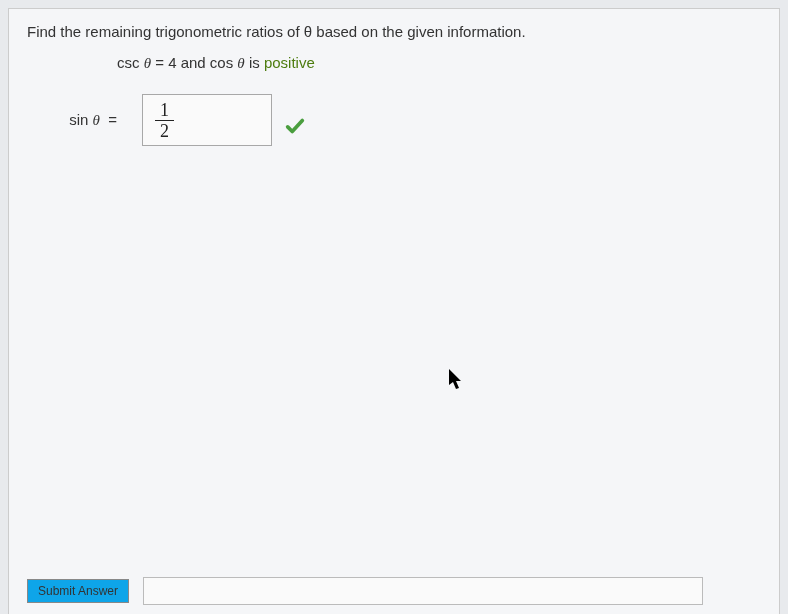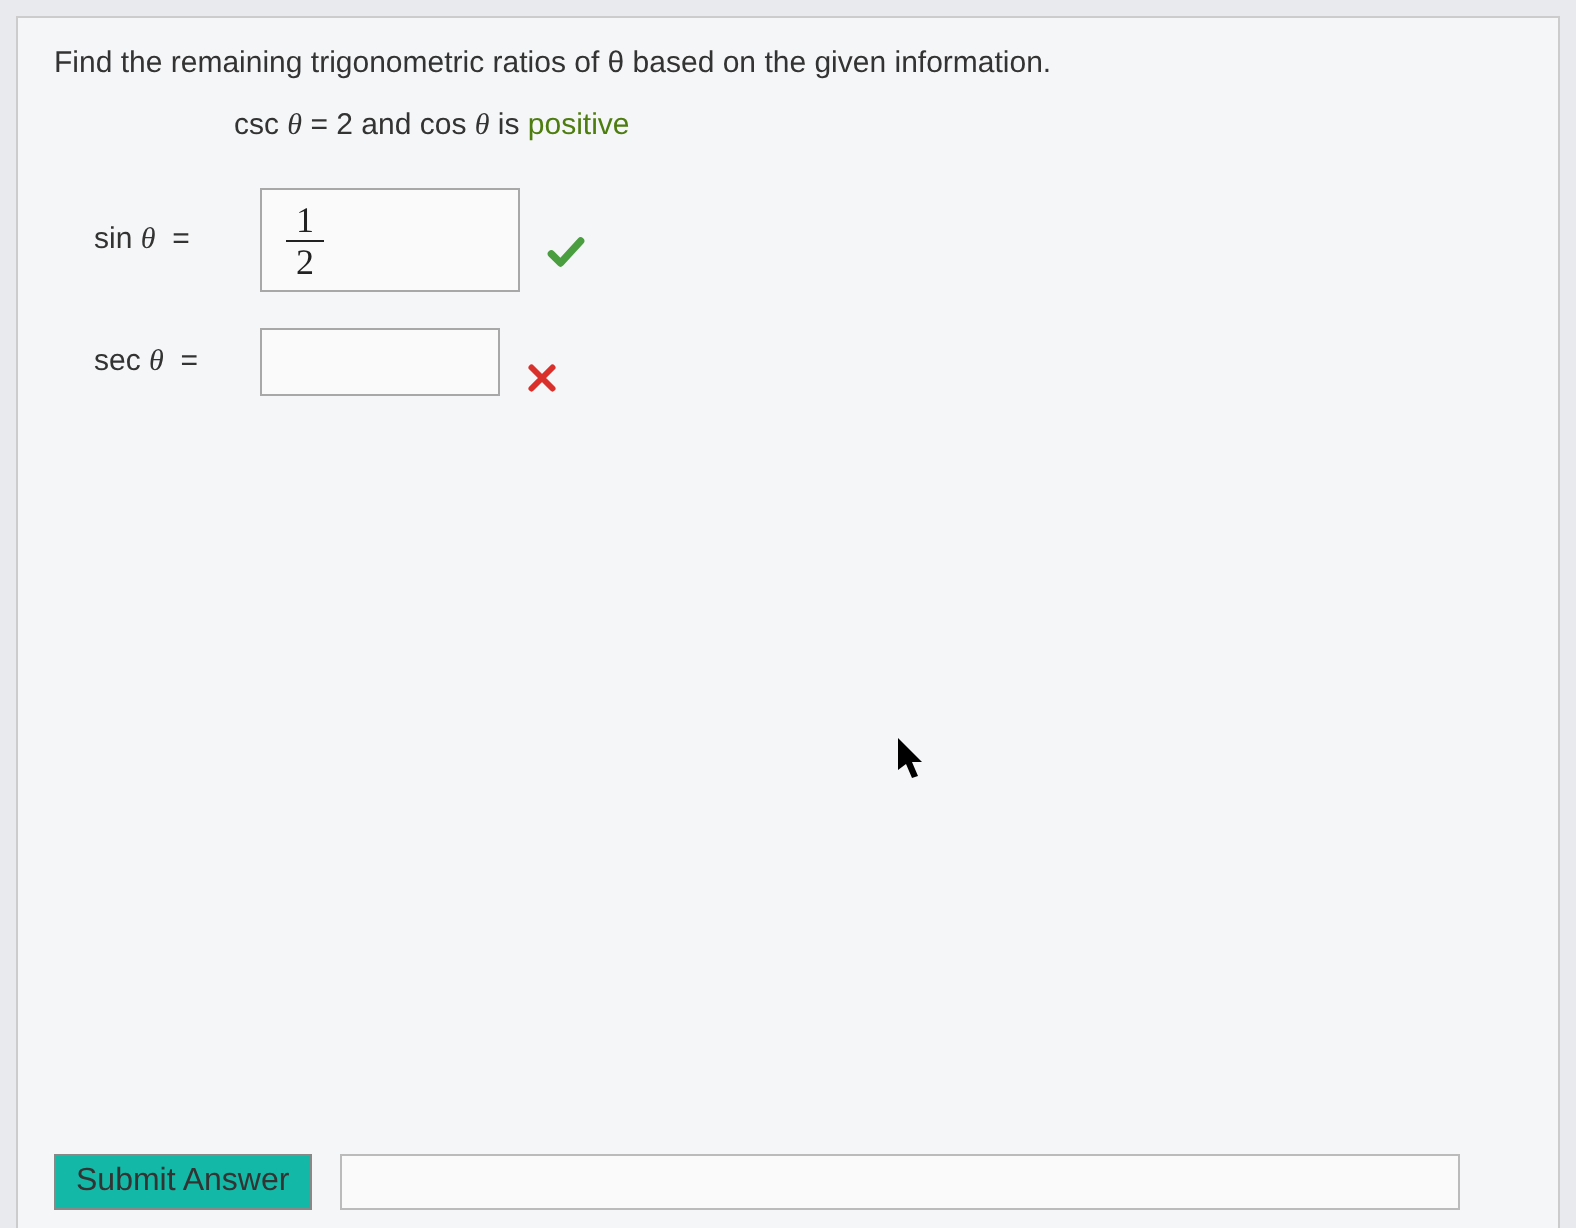--- a/index.html
+++ b/index.html
@@ -42,23 +42,24 @@
       font-weight: 500;
     }
     .row {
       display: flex;
       align-items: center;
       margin-bottom: 18px;
       margin-left: 20px;
     }
     .label {
       width: 70px;
+      text-align: right;
       font-size: 15px;
       color: #333;
-      margin-right: 13px;
+      margin-right: 25px;
     }
     .label .theta {
       font-style: italic;
     }
     .answer-box {
       border: 1px solid #a8a8a8;
       background: #fafafa;
       min-width: 130px;
       height: 52px;
       display: flex;
@@ -127,24 +128,24 @@
     }
     .submit-row {
       position: absolute;
       bottom: 14px;
       left: 18px;
       display: flex;
       align-items: center;
       gap: 14px;
     }
     .submit-btn {
-      background: #14b8a6;
+      background: #0ea5e9;
       border: 1px solid #888;
       padding: 4px 10px;
-      font-size: 16px;
+      font-size: 12px;
       color: #333;
       cursor: pointer;
     }
     .feedback-box {
       border: 1px solid #bbb;
       background: #fafafa;
       width: 560px;
       height: 28px;
     }
     .cursor {
@@ -163,21 +164,21 @@
     }
   </style>
 </head>
 <body>
 
 <div class="page">
 
   <div class="question-text">Find the remaining trigonometric ratios of θ based on the given information.</div>
 
   <div class="given">
-    <span>csc </span><span class="theta">θ</span><span> = 2  and cos </span><span class="theta">θ</span><span> is </span><span class="positive">positive</span>
+    <span>csc </span><span class="theta">θ</span><span> = 4  and cos </span><span class="theta">θ</span><span> is </span><span class="positive">positive</span>
   </div>
 
   <div class="row">
     <div class="label">
       <span>sin</span> <span class="theta">θ</span>&nbsp;&nbsp;=
     </div>
     <div class="answer-box">
       <span class="fraction">
         <span class="num">1</span>
         <span class="den">2</span>
@@ -186,31 +187,20 @@
     <div class="feedback correct">
       <svg viewBox="0 0 24 24">
           <path fill="none" stroke="#4a9e3f" stroke-width="4" stroke-linecap="round" stroke-linejoin="round" d="M4 13 L9 18 L20 6"></path>
         </svg>
     </div>
   </div>
 
 
 
 
-  <div class="row">
-    <div class="label">
-      <span>sec</span> <span class="theta">θ</span>&nbsp;&nbsp;=
-    </div>
-    <div class="answer-box small"></div>
-    <div class="feedback wrong">
-      <svg viewBox="0 0 24 24">
-          <path fill="none" stroke="#d9302c" stroke-width="4" stroke-linecap="round" d="M5 5 L19 19 M19 5 L5 19"></path>
-        </svg>
-    </div>
-  </div>
 
 
   <div class="submit-row">
     <button class="submit-btn">Submit Answer</button>
     <div class="feedback-box"></div>
   </div>
 
   <div class="cursor">
     <svg viewBox="0 0 16 22">
         <path fill="#000" d="M0 0 L0 16 L4 13 L7 20 L10 19 L7 12 L12 12 Z"></path>

